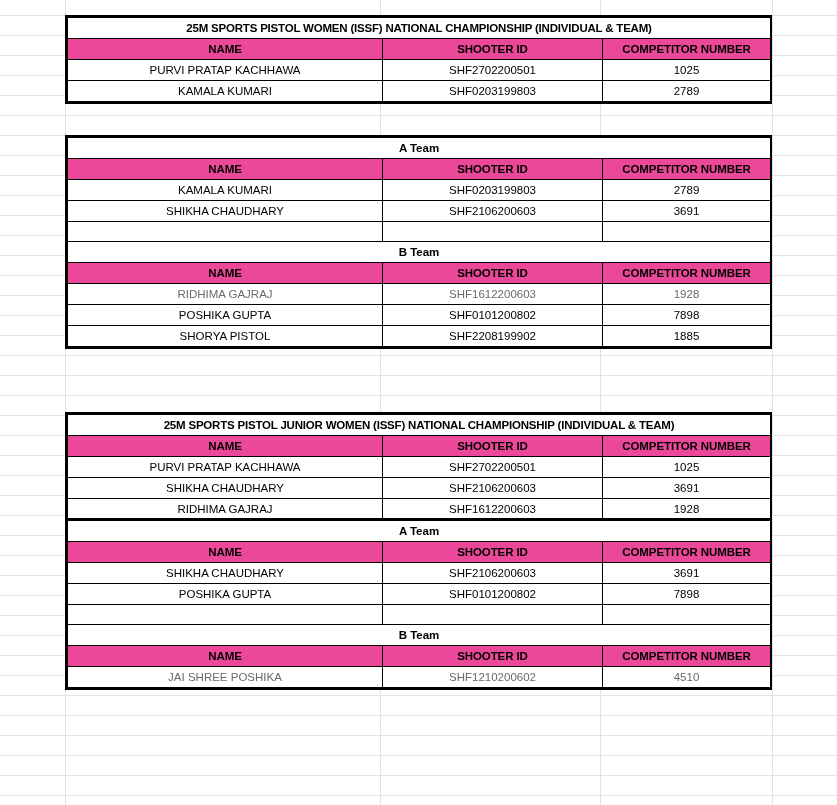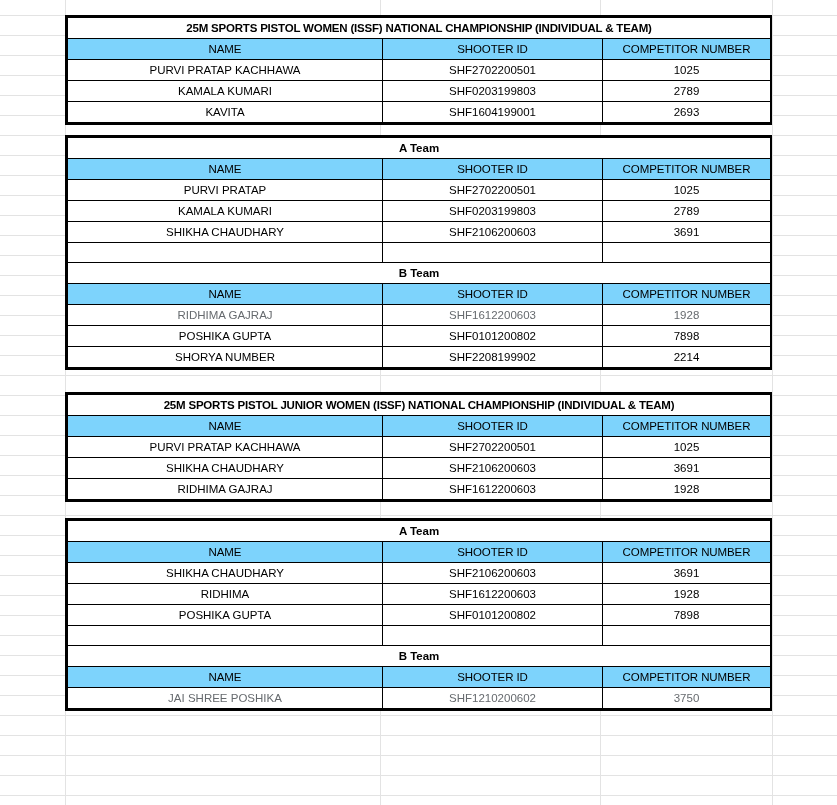--- a/index.html
+++ b/index.html
@@ -81,22 +81,22 @@
   td.title {
     font-weight: bold;
     font-size: 11.5px;
     letter-spacing: -0.2px;
   }
   td.teamlabel {
     font-weight: bold;
     font-size: 11.5px;
   }
   td.colhead {
-    background: #7dd3fc;
-    font-weight: normal;
+    background: #ec4899;
+    font-weight: bold;
     font-size: 11.5px;
     letter-spacing: -0.1px;
   }
   td.cell {
     font-weight: normal;
     font-size: 11.5px;
   }
   td.faded {
     color: #666a6e;
   }
@@ -181,50 +181,40 @@
           <tr>
             <td class="cell">PURVI PRATAP KACHHAWA</td>
             <td class="cell">SHF2702200501</td>
             <td class="cell">1025</td>
           </tr>
           <tr>
             <td class="cell">KAMALA KUMARI</td>
             <td class="cell">SHF0203199803</td>
             <td class="cell">2789</td>
           </tr>
-          <tr>
-            <td class="cell">KAVITA</td>
-            <td class="cell">SHF1604199001</td>
-            <td class="cell">2693</td>
-          </tr>
         </tbody>
       </table>
     </div>
     <div class="block" style="top: 135px;">
       <table class="tbl">
         <colgroup>
           <col class="c-name">
           <col class="c-sid">
           <col class="c-num">
         </colgroup>
         <tbody>
           <tr>
             <td class="teamlabel" colspan="3">A Team</td>
           </tr>
           <tr>
             <td class="colhead">NAME</td>
             <td class="colhead">SHOOTER ID</td>
             <td class="colhead">COMPETITOR NUMBER</td>
           </tr>
           <tr>
-            <td class="cell">PURVI PRATAP</td>
-            <td class="cell">SHF2702200501</td>
-            <td class="cell">1025</td>
-          </tr>
-          <tr>
             <td class="cell">KAMALA KUMARI</td>
             <td class="cell">SHF0203199803</td>
             <td class="cell">2789</td>
           </tr>
           <tr>
             <td class="cell">SHIKHA CHAUDHARY</td>
             <td class="cell">SHF2106200603</td>
             <td class="cell">3691</td>
           </tr>
           <tr>
@@ -244,28 +234,28 @@
             <td class="cell faded">RIDHIMA GAJRAJ</td>
             <td class="cell faded">SHF1612200603</td>
             <td class="cell faded">1928</td>
           </tr>
           <tr>
             <td class="cell">POSHIKA GUPTA</td>
             <td class="cell">SHF0101200802</td>
             <td class="cell">7898</td>
           </tr>
           <tr>
-            <td class="cell">SHORYA NUMBER</td>
+            <td class="cell">SHORYA PISTOL</td>
             <td class="cell">SHF2208199902</td>
-            <td class="cell">2214</td>
+            <td class="cell">1885</td>
           </tr>
         </tbody>
       </table>
     </div>
-    <div class="block" style="top: 392px;">
+    <div class="block" style="top: 412px;">
       <table class="tbl">
         <colgroup>
           <col class="c-name">
           <col class="c-sid">
           <col class="c-num">
         </colgroup>
         <tbody>
           <tr>
             <td class="title" colspan="3">25M SPORTS PISTOL JUNIOR WOMEN (ISSF) NATIONAL CHAMPIONSHIP (INDIVIDUAL &amp; TEAM)</td>
           </tr>
@@ -307,43 +297,38 @@
             <td class="colhead">NAME</td>
             <td class="colhead">SHOOTER ID</td>
             <td class="colhead">COMPETITOR NUMBER</td>
           </tr>
           <tr>
             <td class="cell">SHIKHA CHAUDHARY</td>
             <td class="cell">SHF2106200603</td>
             <td class="cell">3691</td>
           </tr>
           <tr>
-            <td class="cell">RIDHIMA</td>
-            <td class="cell">SHF1612200603</td>
-            <td class="cell">1928</td>
-          </tr>
-          <tr>
             <td class="cell">POSHIKA GUPTA</td>
             <td class="cell">SHF0101200802</td>
             <td class="cell">7898</td>
           </tr>
           <tr>
             <td class="spacer edge-l"></td>
             <td class="spacer"></td>
             <td class="spacer edge-r"></td>
           </tr>
           <tr>
             <td class="teamlabel" colspan="3">B Team</td>
           </tr>
           <tr>
             <td class="colhead">NAME</td>
             <td class="colhead">SHOOTER ID</td>
             <td class="colhead">COMPETITOR NUMBER</td>
           </tr>
           <tr>
             <td class="cell faded">JAI SHREE POSHIKA</td>
             <td class="cell faded">SHF1210200602</td>
-            <td class="cell faded">3750</td>
+            <td class="cell faded">4510</td>
           </tr>
         </tbody>
       </table>
     </div>
   </div>
 
 </body></html>

